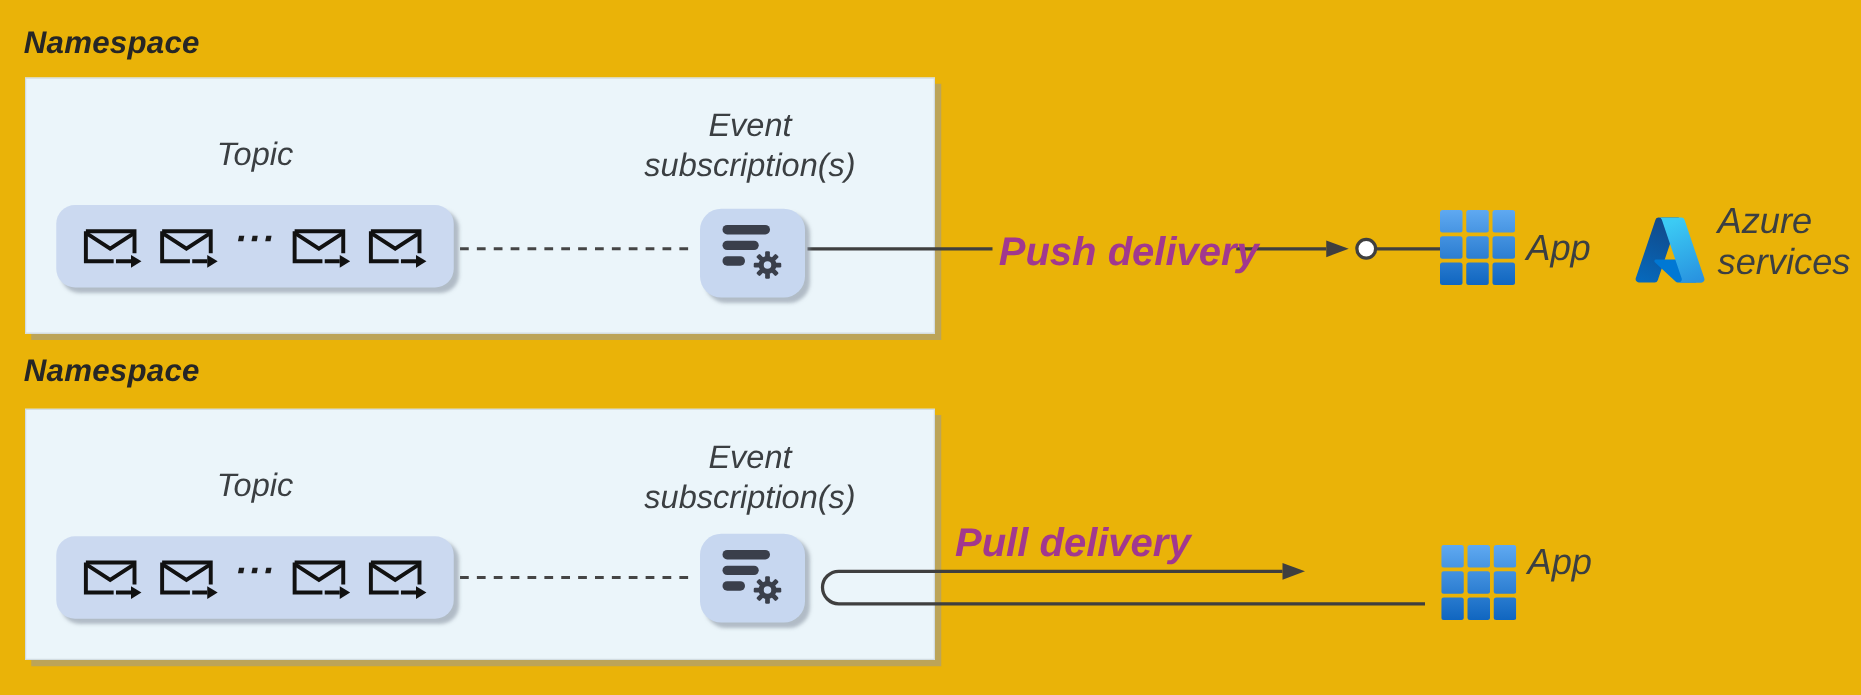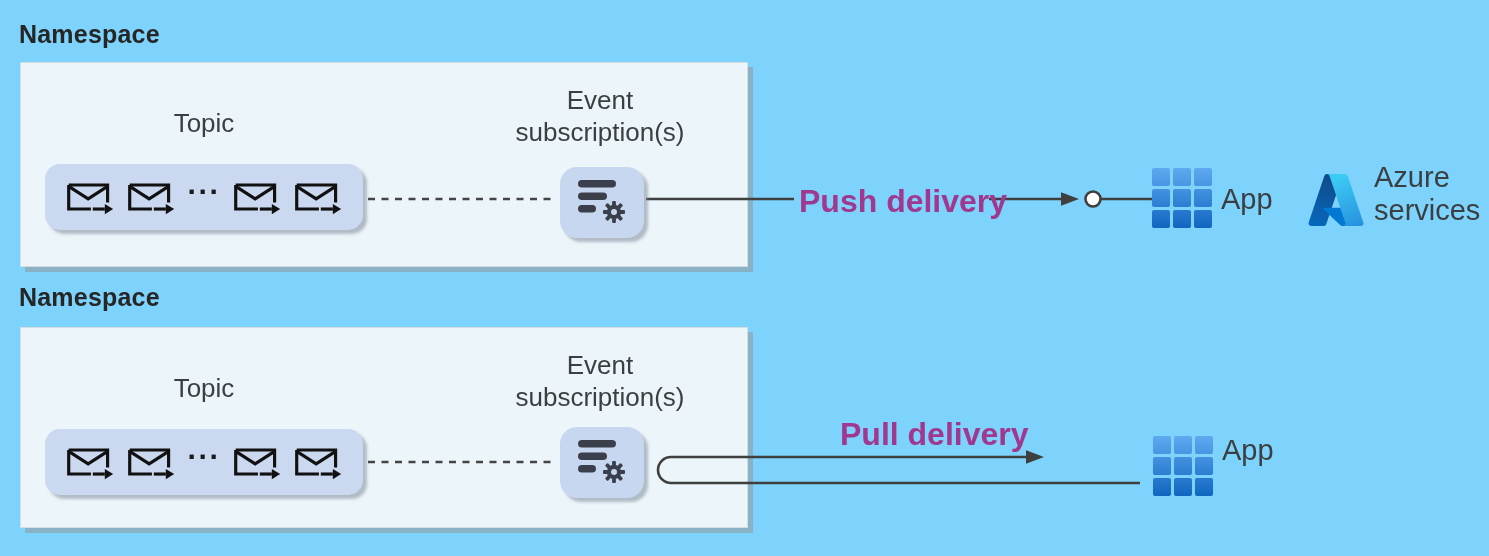--- a/index.html
+++ b/index.html
@@ -15,22 +15,23 @@
   }
   *{box-sizing:border-box;margin:0;padding:0;}
   body{
     font-family:"Liberation Sans", sans-serif;
     background:#ffffff;
   }
   .canvas{
     position:relative;
     width:1489px;
     height:556px;
-    background:#7dd3fc;
+    background:#eab308;
     overflow:hidden;
+    font-style:italic;
   }
   .connectors{
     position:absolute;
     left:0;top:0;
     width:1489px;height:556px;
     pointer-events:none;
     z-index:2;
   }
   .solid{stroke:var(--line);stroke-width:2.6;fill:none;}
   .dash{stroke:#454545;stroke-width:2.4;fill:none;stroke-dasharray:7 6.5;}
@@ -297,21 +298,21 @@
           <rect x="-1.9" y="-11" width="3.8" height="5" rx="1" transform="rotate(225)"></rect>
           <rect x="-1.9" y="-11" width="3.8" height="5" rx="1" transform="rotate(270)"></rect>
           <rect x="-1.9" y="-11" width="3.8" height="5" rx="1" transform="rotate(315)"></rect>
         </g>
         <circle r="7.2" fill="#3A3F4B"></circle>
         <circle r="3" fill="#C7D7F0"></circle>
       </g>
     </svg>
   </div>
 
-  <div class="delivery-label" style="left:840px;top:416px;">Pull delivery</div>
+  <div class="delivery-label" style="left:764px;top:416px;">Pull delivery</div>
 
   <div class="app-icon" style="left:1153px;top:436px;">
     <svg width="60" height="60" viewBox="0 0 60 60">
       <defs>
         <linearGradient id="appg2" x1="0" y1="0" x2="0" y2="60" gradientUnits="userSpaceOnUse">
           <stop offset="0" stop-color="#5FA9F1"></stop>
             <stop offset="1" stop-color="#1066C0"></stop>
         </linearGradient>
       </defs>
       <g fill="url(#appg2)">

